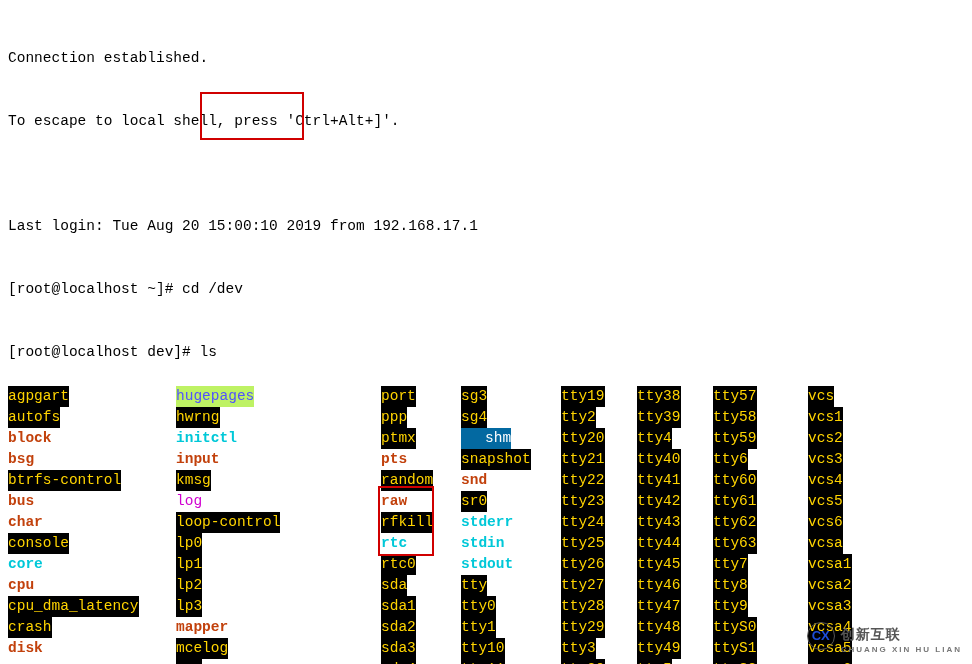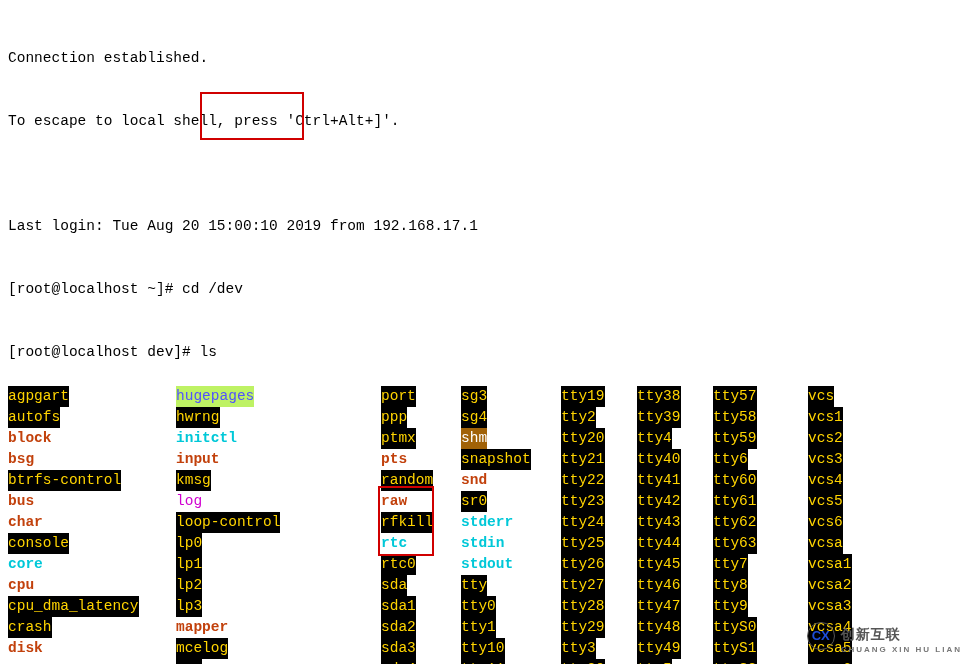--- a/index.html
+++ b/index.html
@@ -34,21 +34,21 @@
   .txt { padding: 0 0px; }
 
   
   .hl { background: #000000; }
 
   .s-yellow     { color: #ffd400; }
   .s-blue       { color: #c2410c; font-weight: bold; }
   .s-blue-hl    { color: #5050ff; background:#bef264; }
   .s-cyan       { color: #00c8d8; font-weight: bold; }
   .s-magenta    { color: #d000d0; font-weight: normal; }
-  .s-green-bg   { color: #ffffff; background:#a16207; }
+  .s-green-bg   { color: #ffffff; background:#0369a1;padding-left:24px; }
 
   .redbox {
     position: absolute;
     border: 2px solid #d00000;
     pointer-events: none;
   }
 
   .prompt-line { white-space: pre; }
 
   .logo {

